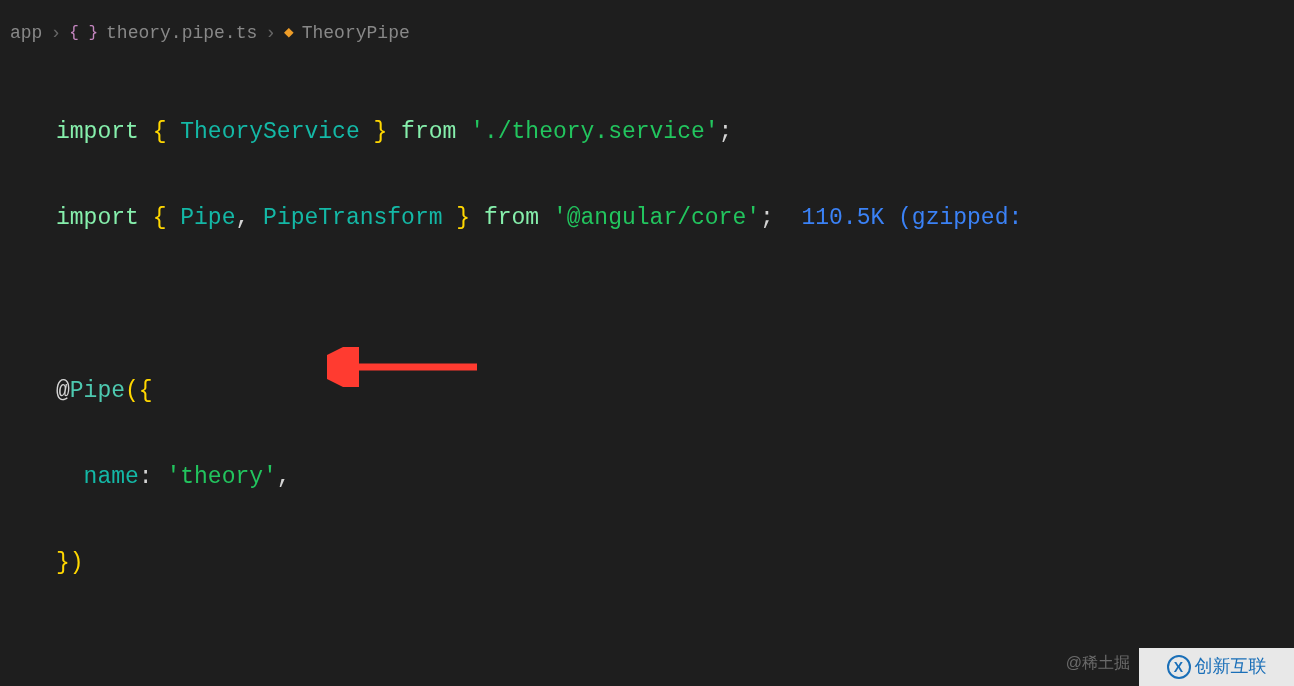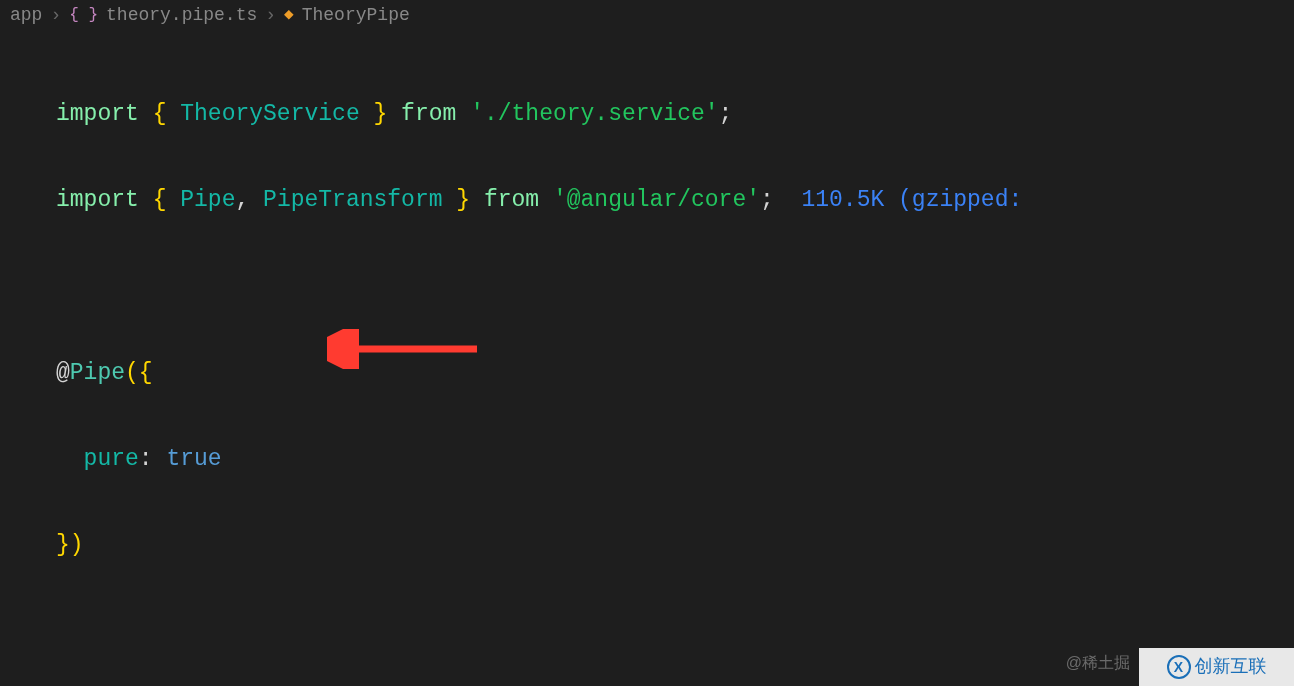--- a/index.html
+++ b/index.html
@@ -16,20 +16,21 @@
     }
     .breadcrumb {
       padding: 16px 10px;
       color: #888;
       font-size: 18px;
       line-height: 1.2;
       display: flex;
       align-items: center;
       gap: 8px;
       height: 16px;
+      margin-top: 18px;
     }
     .breadcrumb-sep { color: #666; }
     .breadcrumb-icon { color: #c586c0; font-size: 16px; }
     .breadcrumb-class-icon { color: #ee9d28; font-size: 16px; }
     .editor {
       padding: 18px 10px 10px 56px;
       white-space: pre;
       position: relative;
     }
     .line { height: 43px; }
@@ -102,21 +103,21 @@
   <span class="breadcrumb-sep">›</span>
   <span class="breadcrumb-class-icon">◆</span>
   <span>TheoryPipe</span>
 </div>
 
 <div class="editor">
 <div class="line"><span class="kw">import</span><span class="brace"> { </span><span class="ident">TheoryService</span><span class="brace"> } </span><span class="kw">from</span><span class="str"> './theory.service'</span><span class="punct">;</span></div>
 <div class="line"><span class="kw">import</span><span class="brace"> { </span><span class="ident">Pipe</span><span class="punct">, </span><span class="ident">PipeTransform</span><span class="brace"> } </span><span class="kw">from</span><span class="str"> '@angular/core'</span><span class="punct">;</span><span class="size-hint">  110.5K (gzipped:</span></div>
 <div class="line"></div>
 <div class="line"><span class="punct">@</span><span class="decorator">Pipe</span><span class="brace">(</span><span class="brace">{</span></div>
-<div class="line"><span>  </span><span class="ident">pure</span><span class="punct">: </span><span class="num-kw">true</span></div>
+<div class="line"><span>  </span><span class="ident">name</span><span class="punct">: </span><span class="str">'theory'</span><span class="punct">,</span></div>
 <div class="line"><span class="brace">}</span><span class="brace">)</span></div>
 <div class="line"></div>
 
 
 
 
 
 
 
 

